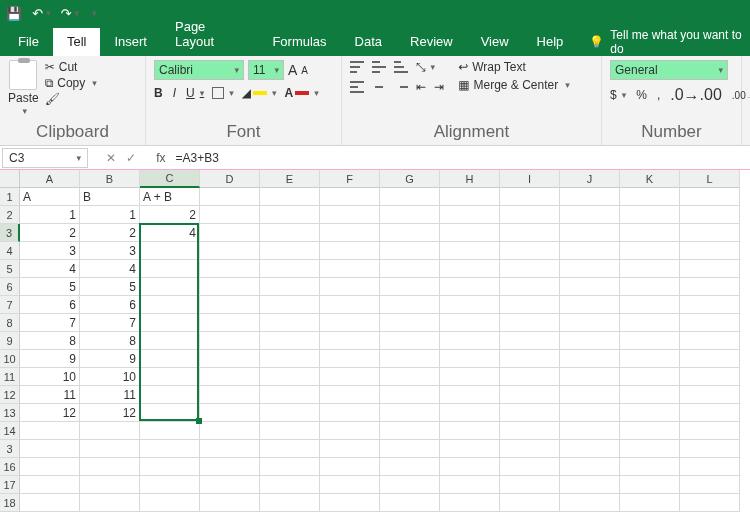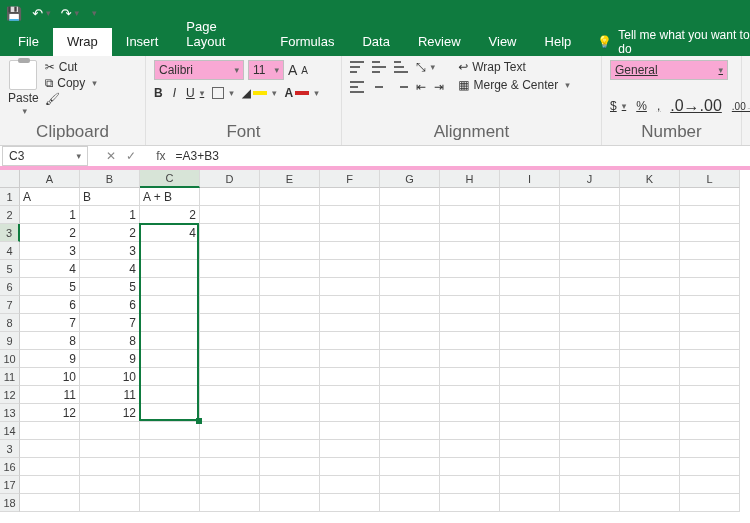--- a/index.html
+++ b/index.html
@@ -14,38 +14,38 @@
   .ribbon { background: #f3f3f3; border-bottom: 1px solid #d4d4d4; height: 90px; display: flex; }
   .group { border-right: 1px solid #e0e0e0; padding: 4px 8px 2px; display: flex; flex-direction: column; justify-content: space-between; }
   .group-label { text-align: center; font-size: 17px; color: #666; padding: 1px 0; }
   .clip-row { display: flex; gap: 6px; }
   .paste-col { display: flex; flex-direction: column; align-items: center; gap: 1px; }
   .paste-ico { width: 28px; height: 30px; background: #fff; border: 1px solid #ccc; border-radius: 2px; position: relative; }
   .paste-ico::before { content:""; position:absolute; top:-3px; left:8px; width:12px; height:5px; background:#aaa; border-radius:2px;}
   .clip-items { display: flex; flex-direction: column; gap: 2px; }
   .clip-item { display: flex; align-items: center; gap: 4px; font-size: 12px; cursor: pointer; }
   .font-top { display: flex; gap: 4px; align-items: center; }
-  .combo { background: #f9a8d4; border: 1px solid #c0c0c0; height: 20px; display: flex; align-items: center; padding: 0 4px; font-size: 12px; justify-content: space-between; }
+  .combo { background: #86efac; border: 1px solid #c0c0c0; height: 20px; display: flex; align-items: center; padding: 0 4px; font-size: 12px; justify-content: space-between; }
   .font-name { width: 90px; }
   .font-size { width: 36px; }
   .dd { font-size: 9px; color: #666; margin-left: 3px; }
   .font-bot { display: flex; gap: 8px; align-items: center; margin-top: 6px; }
   .biu { display: flex; gap: 10px; align-items: center; }
   .sw { display: inline-flex; align-items: center; gap: 2px; cursor: pointer; }
   .swatch { width: 14px; height: 4px; display: inline-block; }
   .align-top { display: flex; gap: 8px; align-items: center; }
   .align-ico { width: 14px; height: 12px; display: inline-flex; flex-direction: column; justify-content: space-between; }
   .align-ico span { display:block; height:2px; background:#666; }
   .ic-btn { cursor:pointer; display:inline-flex; align-items:center; gap:2px; }
   .wrap-merge { display:flex; flex-direction:column; gap:4px; }
   .wm { display:flex; align-items:center; gap:4px; font-size:12px; cursor:pointer;}
-  .num-col { display:flex; flex-direction:column; gap:17px;text-decoration:underline; }
+  .num-col { display:flex; flex-direction:column; gap:6px; }
   .num-combo { width: 118px; }
   .num-bot { display:flex; gap:10px; align-items:center; }
-  .ncell-row { height: 24px; border-bottom: 4px solid #f9a8d4; display:flex; align-items:center; background:#fff;}
+  .ncell-row { height: 24px; border-bottom: 1px solid #f9a8d4; display:flex; align-items:center; background:#fff;}
   .name-box { width: 86px; border:1px solid #cfcfcf; height:20px; margin-left:2px; display:flex; align-items:center; padding:0 6px; justify-content:space-between; background:#fff;}
   .fx-icons { display:flex; gap:10px; align-items:center; color:#888; margin-left:18px;}
   .fx-lbl { color:#555; margin-left:10px; font-size:12px;}
   .formula-input { border:none; outline:none; font-size:12px; margin-left:10px; flex:1; background:transparent; color:#333;}
   .grid { display:flex; position:relative; }
   .rowhdrs { display:flex; flex-direction:column; }
   .corner { width:20px; height:18px; background:#eef0f0; border-right:1px solid #ccc; border-bottom:1px solid #ccc; }
   .rowhdr { width:20px; height:18px; background:#eef0f0; border-right:1px solid #ccc; border-bottom:1px solid #d9d9d9; font-size:11px; color:#444; display:flex; align-items:center; justify-content:center;}
   .rowhdr.sel { background:#d7e4d7; border-right:2px solid #0f7b3f;}
   .cols { display:flex; flex-direction:column; }
@@ -72,21 +72,21 @@
     </span>
   <span class="title-ico">
       <span>↷</span>
       <span class="dd">▾</span>
     </span>
   <span class="title-ico dd">▾</span>
 </div>
 
 <div class="tabsbar">
   <div class="tab">File</div>
-  <div class="tab active">Wrap</div>
+  <div class="tab active">Tell</div>
   <div class="tab">Insert</div>
   <div class="tab">Page Layout</div>
   <div class="tab">Formulas</div>
   <div class="tab">Data</div>
   <div class="tab">Review</div>
   <div class="tab">View</div>
   <div class="tab">Help</div>
   <div class="tellme">
     <span class="bulb">💡</span>
     <span>Tell me what you want to do</span>

